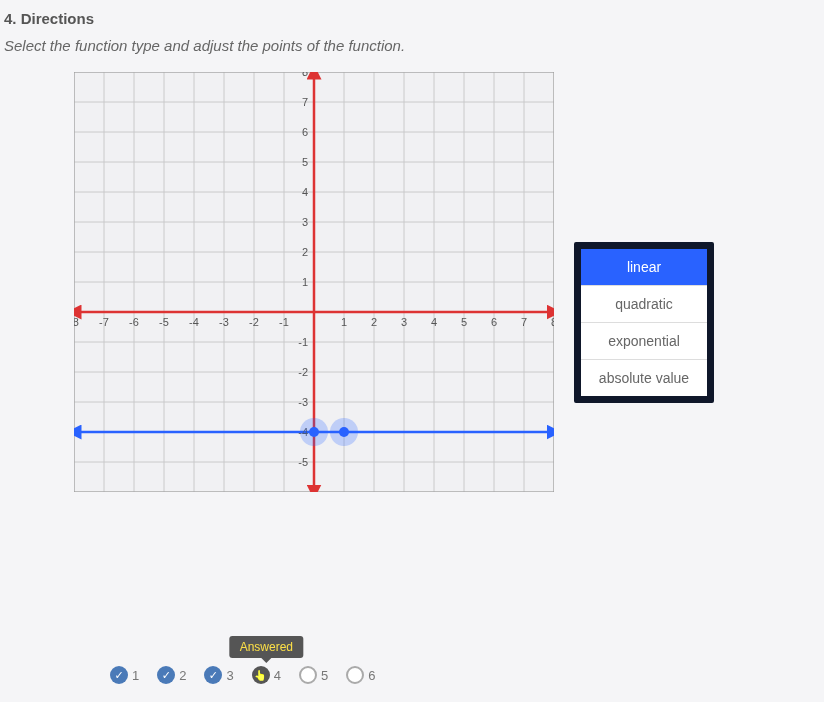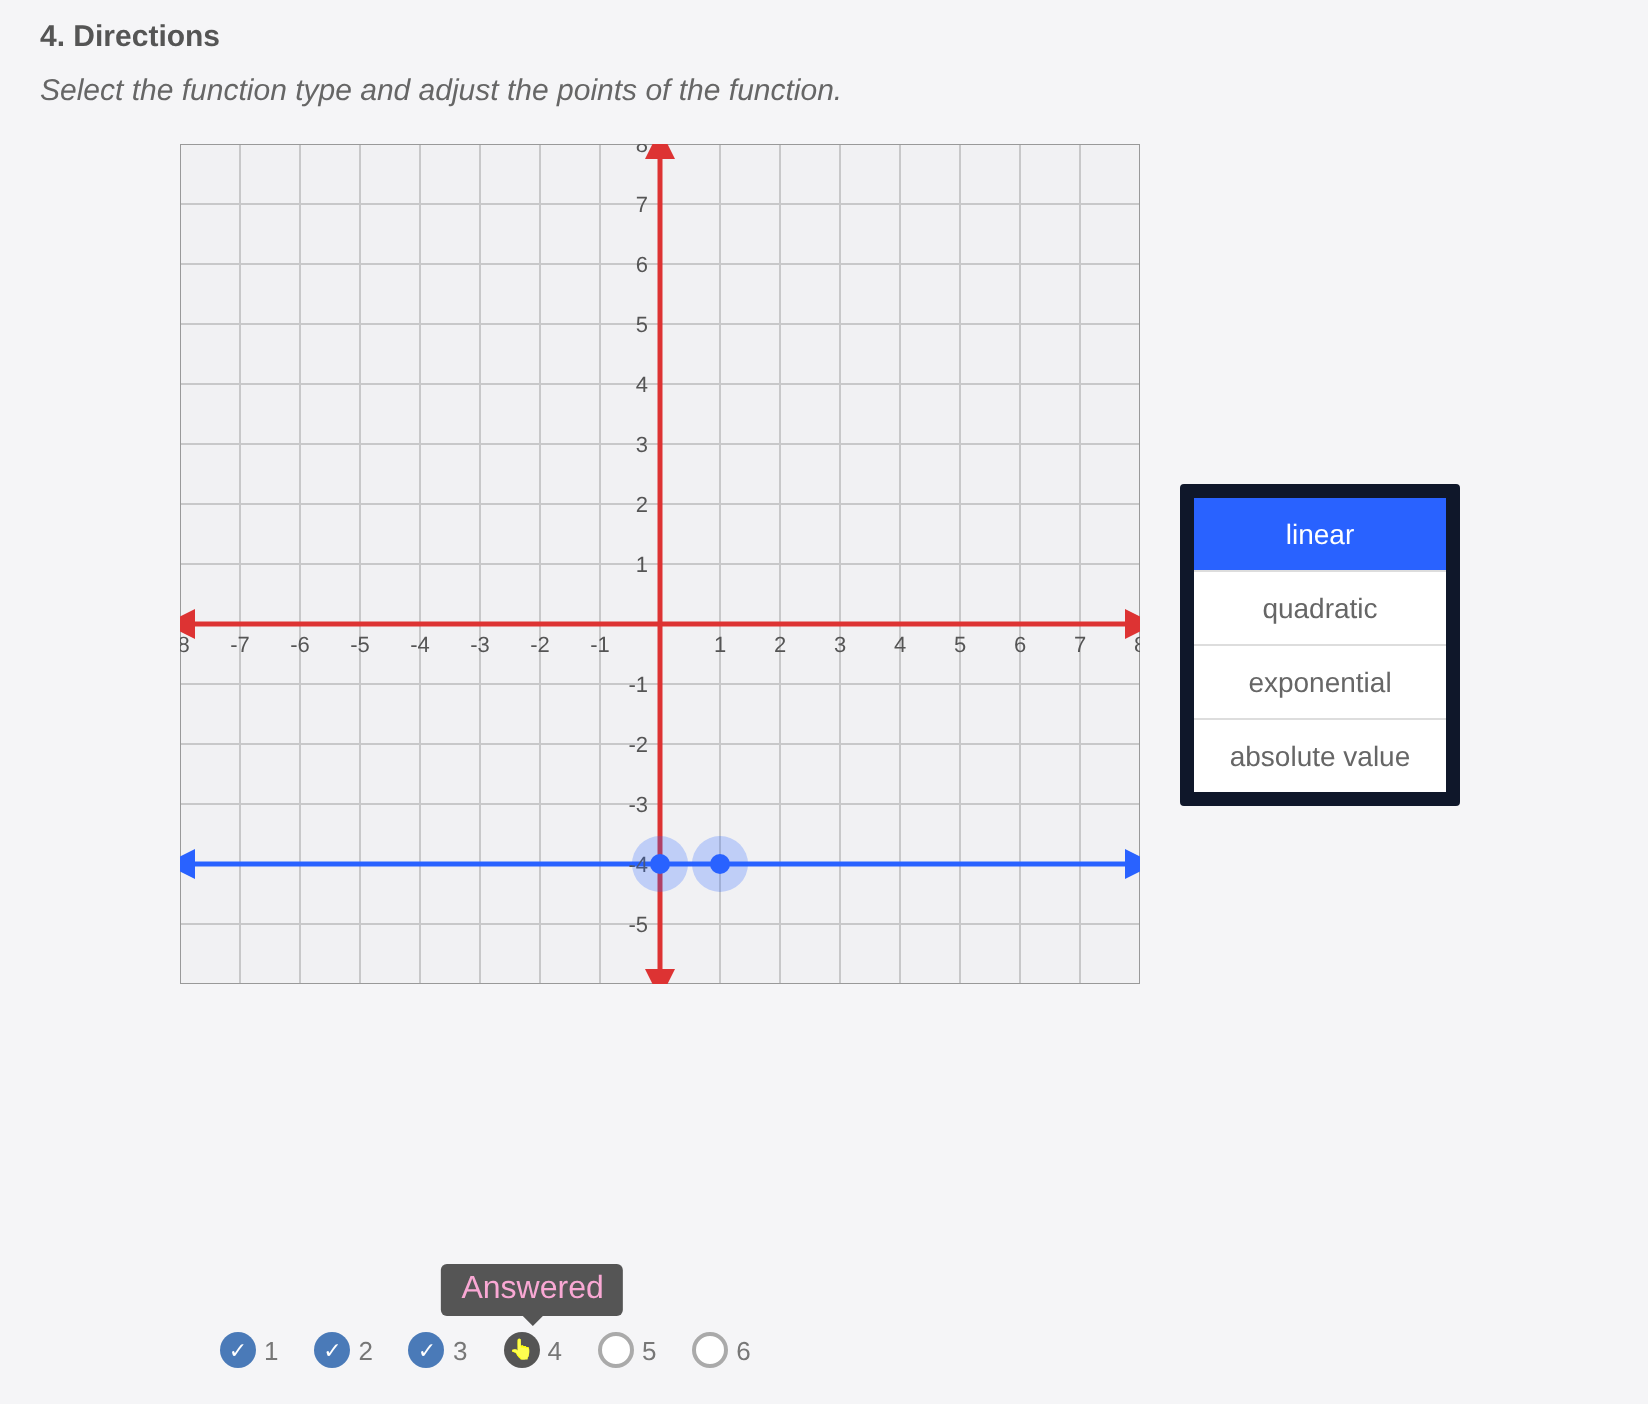--- a/index.html
+++ b/index.html
@@ -5,21 +5,21 @@
     * { box-sizing: border-box; margin: 0; padding: 0; }
     body { 
       font-family: Arial, sans-serif; 
       background: #f5f5f7; 
       width: 824px; 
       height: 702px; 
       overflow: hidden;
       position: relative;
       filter: blur(0.3px);
     }
-    .content { padding: 10px 20px; }
+    .content { padding: 10px 4px; }
     .q-header { color: #555; font-weight: bold; font-size: 15px; margin-bottom: 10px; }
     .instruction { color: #666; font-style: italic; font-size: 15px; margin-bottom: 18px; }
     .prompt { color: #555; font-size: 15px; margin-bottom: 25px; line-height: 1.5; }
     .math-eq { font-style: italic; }
     .math-pt { }
     .work-area { display: flex; align-items: flex-start; gap: 20px; padding-left: 70px; }
     .graph-wrap { position: relative; width: 480px; height: 420px; }
     .graph { width: 480px; height: 420px; }
     .fn-list { 
       display: flex; 
@@ -81,24 +81,24 @@
     .nav-dot.empty { border: 2px solid #aaa; background: #fff; }
     .nav-item.current { position: relative; }
     .nav-item.current .nav-dot { background: #555; color:#fff; }
     .nav-item.current .nav-dot::before { content:"👆"; font-size:10px; filter: brightness(2);}
     .tooltip {
       position: absolute;
       bottom: 26px;
       left: 50%;
       transform: translateX(-50%);
       background: #555;
-      color: #f9a8d4;
+      color: #fde047;
       padding: 4px 10px;
       border-radius: 3px;
-      font-size: 16px;
+      font-size: 12px;
       white-space: nowrap;
       text-align: right;
     }
     .tooltip::after {
       content:"";
       position:absolute;
       top:100%;
       left:50%;
       transform:translateX(-50%);
       border:5px solid transparent;

